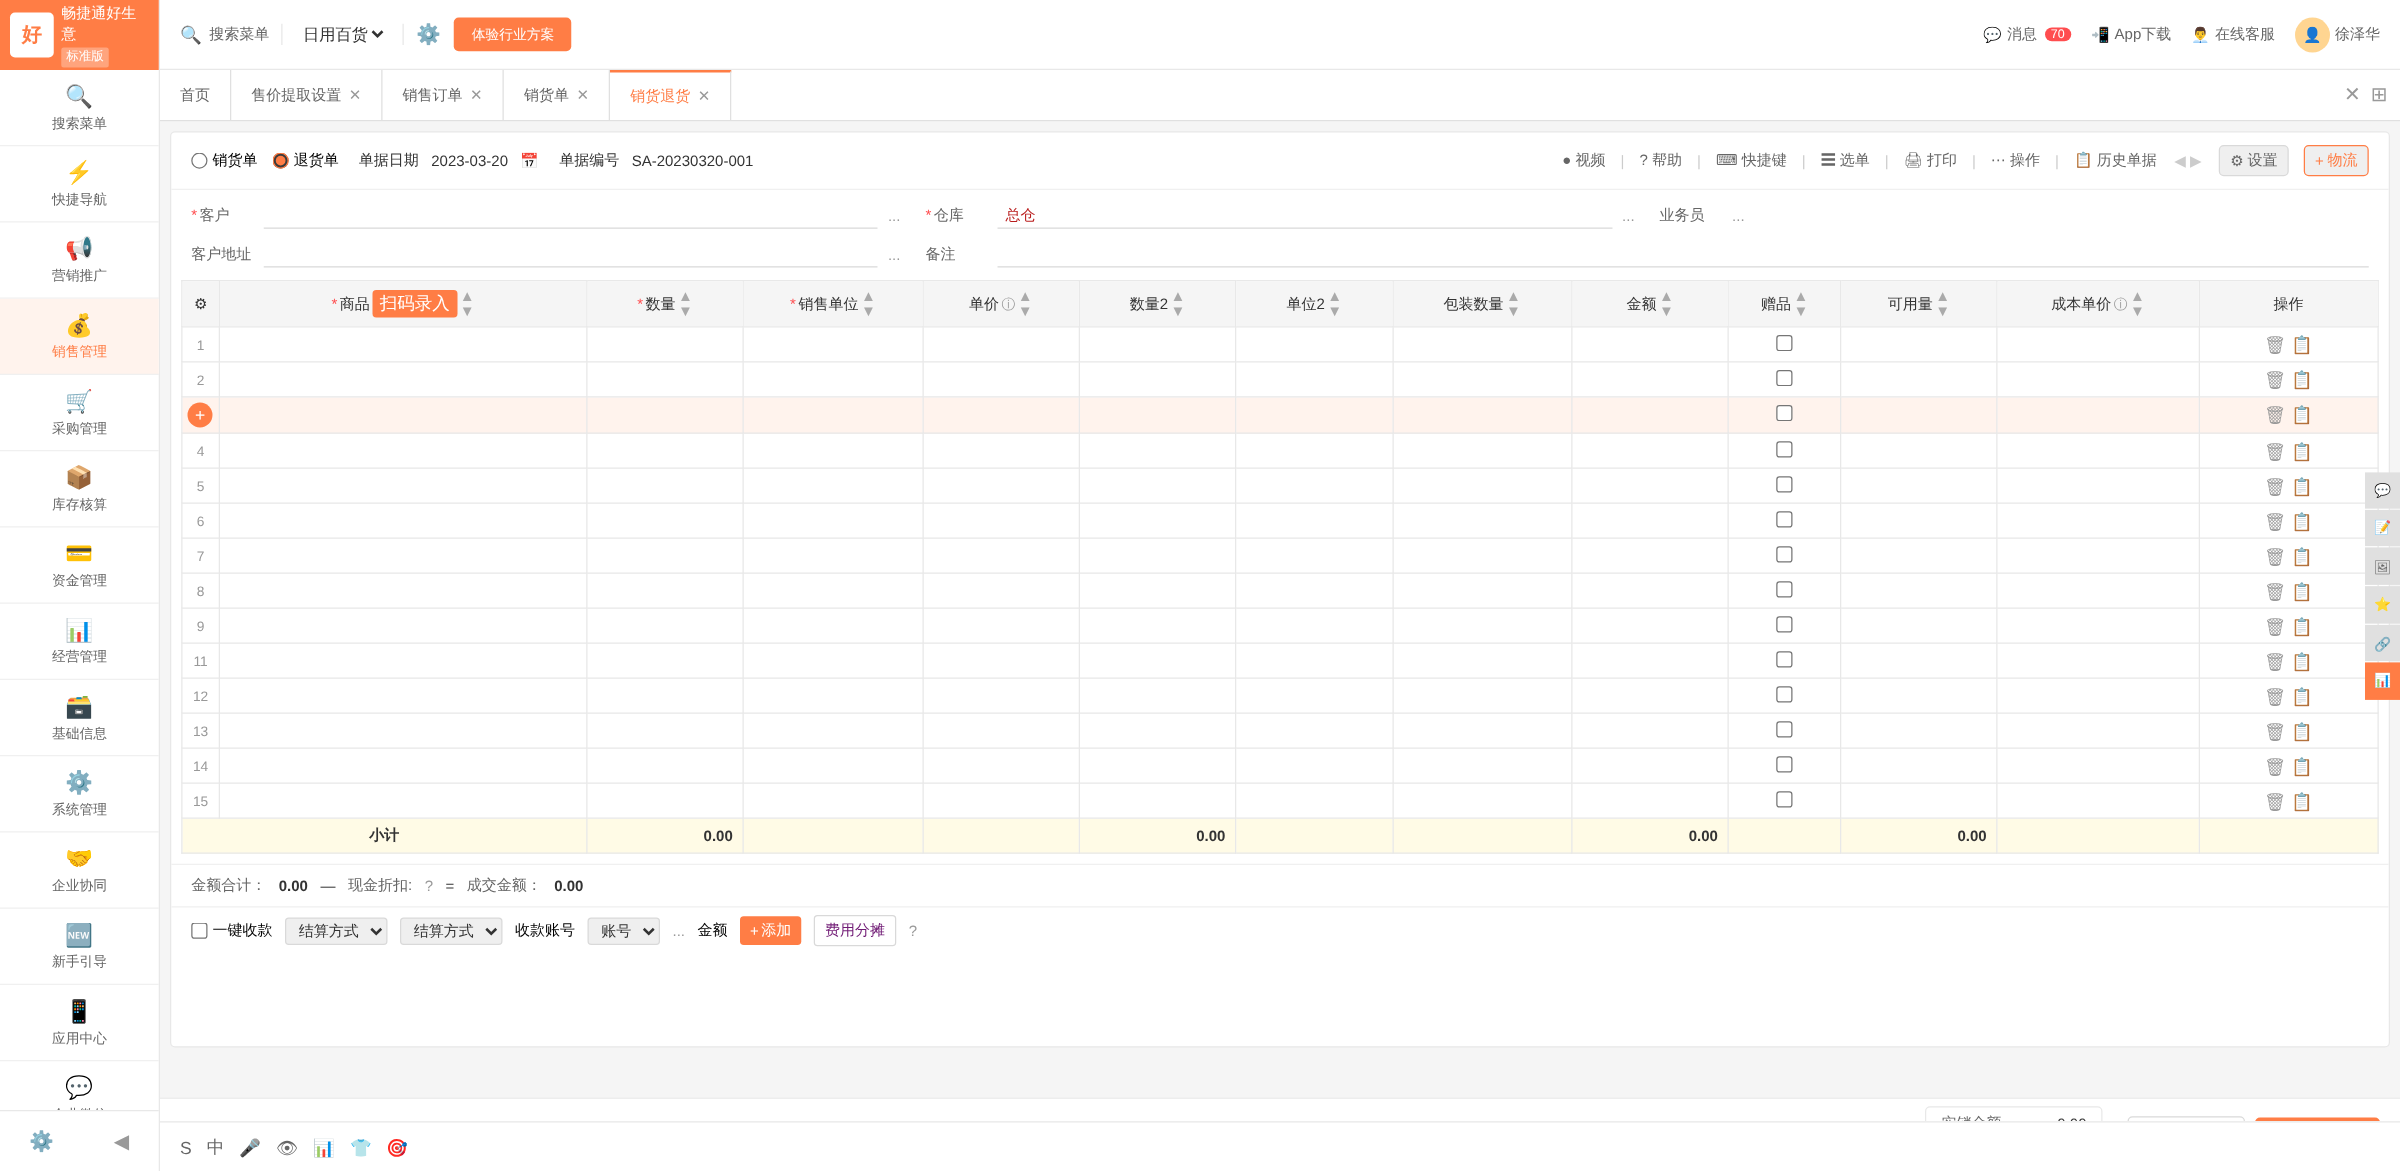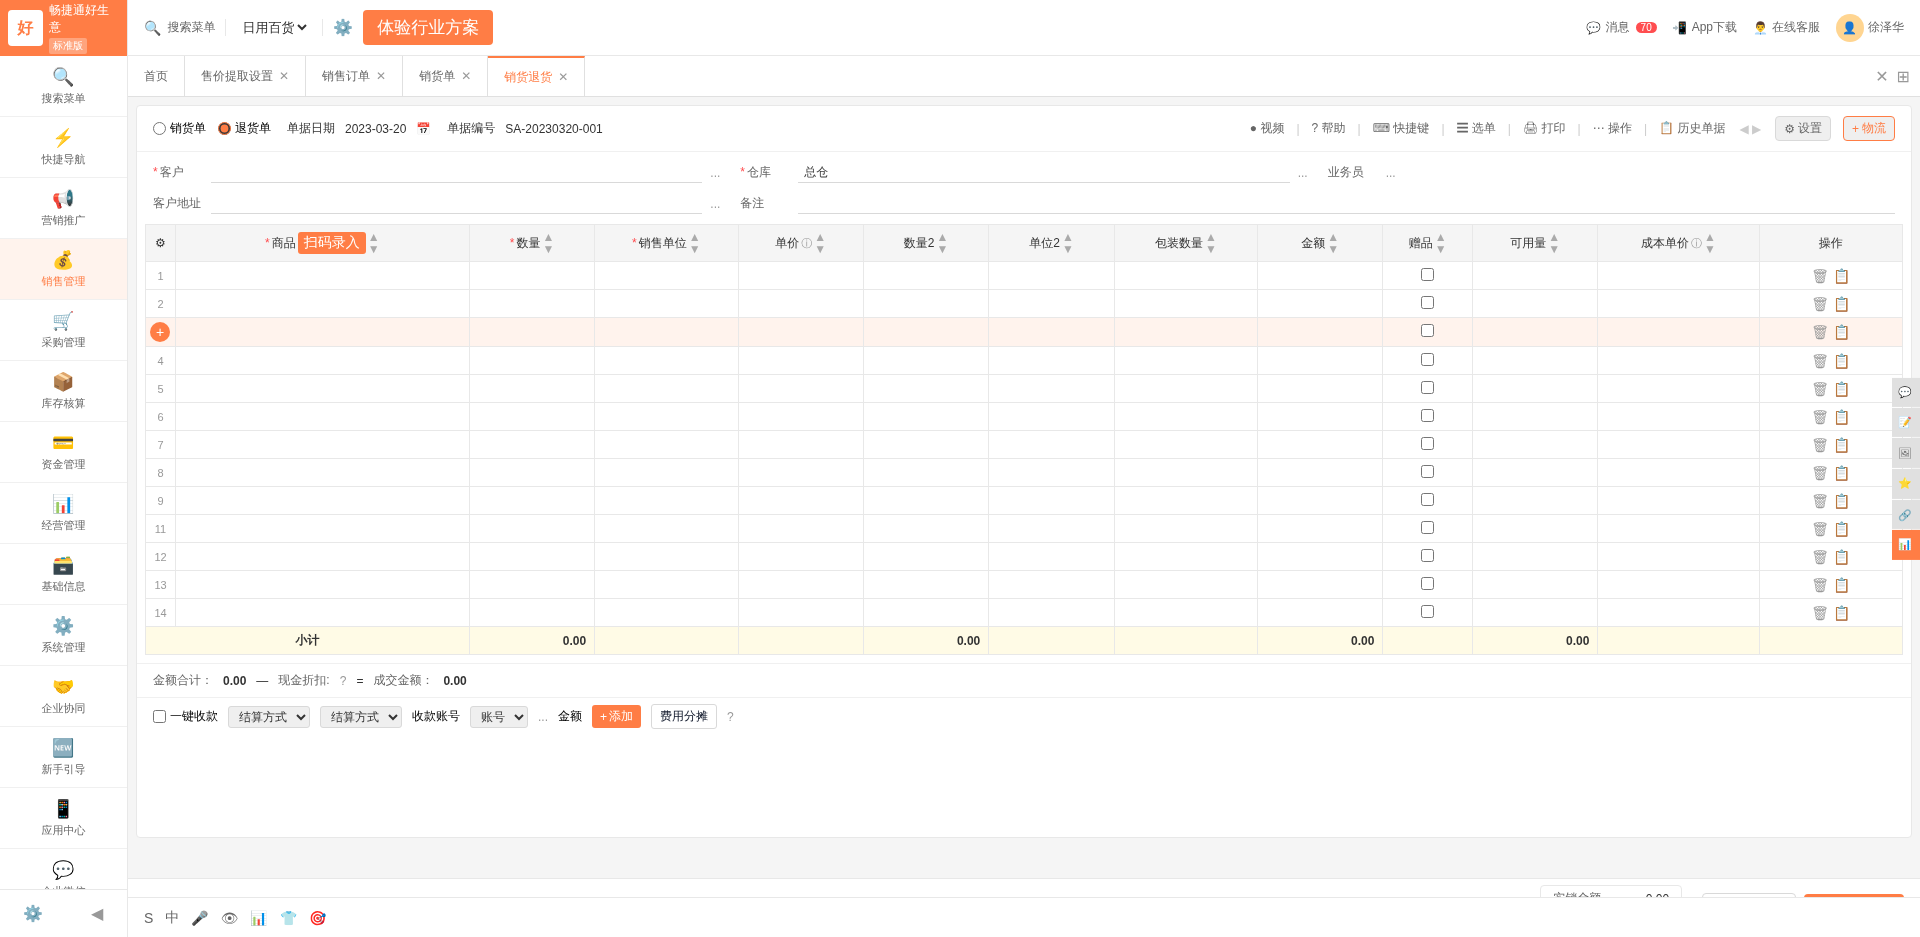--- a/index.html
+++ b/index.html
@@ -53,21 +53,21 @@
       display: flex; align-items: center; gap: 6px; padding: 0 12px;
       border-left: 1px solid #e8e8e8; border-right: 1px solid #e8e8e8;
     }
     .daily-goods-select {
       background: none; border: none; outline: none; font-size: 13px;
       color: #333; cursor: pointer;
     }
     .settings-icon { color: #999; cursor: pointer; font-size: 16px; }
     .trial-btn {
       background: #ff7d45; color: #fff; border: none; border-radius: 4px;
-      padding: 6px 14px; cursor: pointer; font-size: 17px;
+      padding: 6px 14px; cursor: pointer; font-size: 11px;
     }
     .topbar-right { display: flex; align-items: center; gap: 16px; color: #666; }
     .topbar-right-item { display: flex; align-items: center; gap: 4px; cursor: pointer; }
     .badge {
       background: #ff4d4f; color: #fff; border-radius: 10px;
       padding: 0 5px; font-size: 10px; margin-left: 2px;
     }
     .user-avatar { width: 28px; height: 28px; border-radius: 50%; background: #ffd591; display: flex; align-items: center; justify-content: center; font-size: 12px; color: #ff7d45; }
 
     
@@ -124,21 +124,21 @@
     
     .form-fields {
       padding: 10px 16px; display: grid; grid-template-columns: 1fr 1fr 1fr;
       gap: 10px 20px;
     }
     .field-row { display: flex; align-items: center; gap: 8px; }
     .field-label { color: #666; white-space: nowrap; min-width: 50px; }
     .field-label.required::before { content: '*'; color: #ff4d4f; margin-right: 2px; }
     .field-input {
       flex: 1; border: none; border-bottom: 1px solid #d9d9d9;
-      padding: 3px 6px; outline: none; color: #404040;
+      padding: 3px 6px; outline: none; color: #b91c1c;
     }
     .field-dots { color: #999; cursor: pointer; }
 
     
     .data-table-wrap { padding: 0 8px 8px; }
     .data-table {
       width: 100%; border-collapse: collapse; border: 1px solid #e8e8e8;
     }
     .data-table th {
       background: #f5f5f5; border: 1px solid #e8e8e8;
@@ -179,21 +179,21 @@
     .amount-val { color: #333; font-weight: bold; }
     .minus-icon { color: #333; }
     .equals-icon { color: #333; }
     .bottom-payment {
       padding: 6px 16px; border-top: 1px solid #f0f0f0;
       display: flex; align-items: center; gap: 10px;
     }
     .pay-checkbox { display: flex; align-items: center; gap: 4px; }
     .pay-select { border: 1px solid #d9d9d9; border-radius: 3px; padding: 2px 6px; color: #333; }
     .add-btn { background: #ff7d45; color: #fff; border: none; border-radius: 3px; padding: 3px 8px; cursor: pointer; display: flex; align-items: center; gap: 2px; }
-    .fee-split-btn { border: 1px solid #d9d9d9; border-radius: 3px; padding: 3px 8px; cursor: pointer; background: #fff; color: #0f172a; }
+    .fee-split-btn { border: 1px solid #d9d9d9; border-radius: 3px; padding: 3px 8px; cursor: pointer; background: #fff; color: #701a75; }
     .question-icon { color: #999; cursor: pointer; }
 
     
     .footer-bar {
       border-top: 1px solid #e8e8e8; padding: 6px 16px;
       display: flex; align-items: center; justify-content: space-between;
       background: #fff; min-height: 40px;
     }
     .footer-left { display: flex; align-items: center; gap: 16px; color: #666; }
     .footer-center { display: flex; align-items: center; gap: 8px; }
@@ -834,20 +834,40 @@
               <td class="checkbox-cell"><input type="checkbox" style=""></td>
               <td></td>
               <td></td>
               <td>
                 <div class="action-cell">
                   <span class="action-icon">🗑</span>
                   <span class="action-icon">📋</span>
                 </div>
               </td>
             </tr>
+          <tr>
+              <td><span class="row-num">15</span></td>
+              <td></td>
+              <td></td>
+              <td></td>
+              <td></td>
+              <td></td>
+              <td></td>
+              <td></td>
+              <td></td>
+              <td class="checkbox-cell"><input type="checkbox" style=""></td>
+              <td></td>
+              <td></td>
+              <td>
+                <div class="action-cell">
+                  <span class="action-icon">🗑</span>
+                  <span class="action-icon">📋</span>
+                </div>
+              </td>
+            </tr>
 
           <tr class="table-footer">
             <td colspan="2" style="text-align:center;font-weight:bold;">小计</td>
             <td style="text-align:right;padding-right:8px;">0.00</td>
             <td></td>
             <td></td>
             <td style="text-align:right;padding-right:8px;">0.00</td>
             <td></td>
             <td></td>
             <td style="text-align:right;padding-right:8px;">0.00</td>

